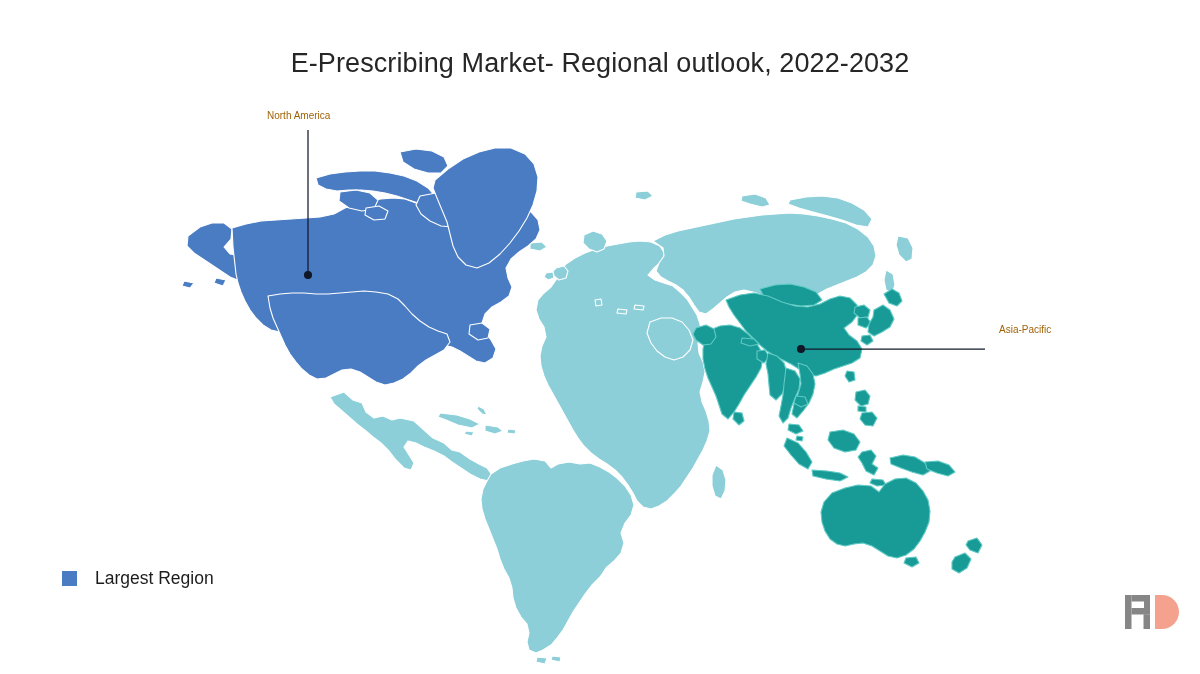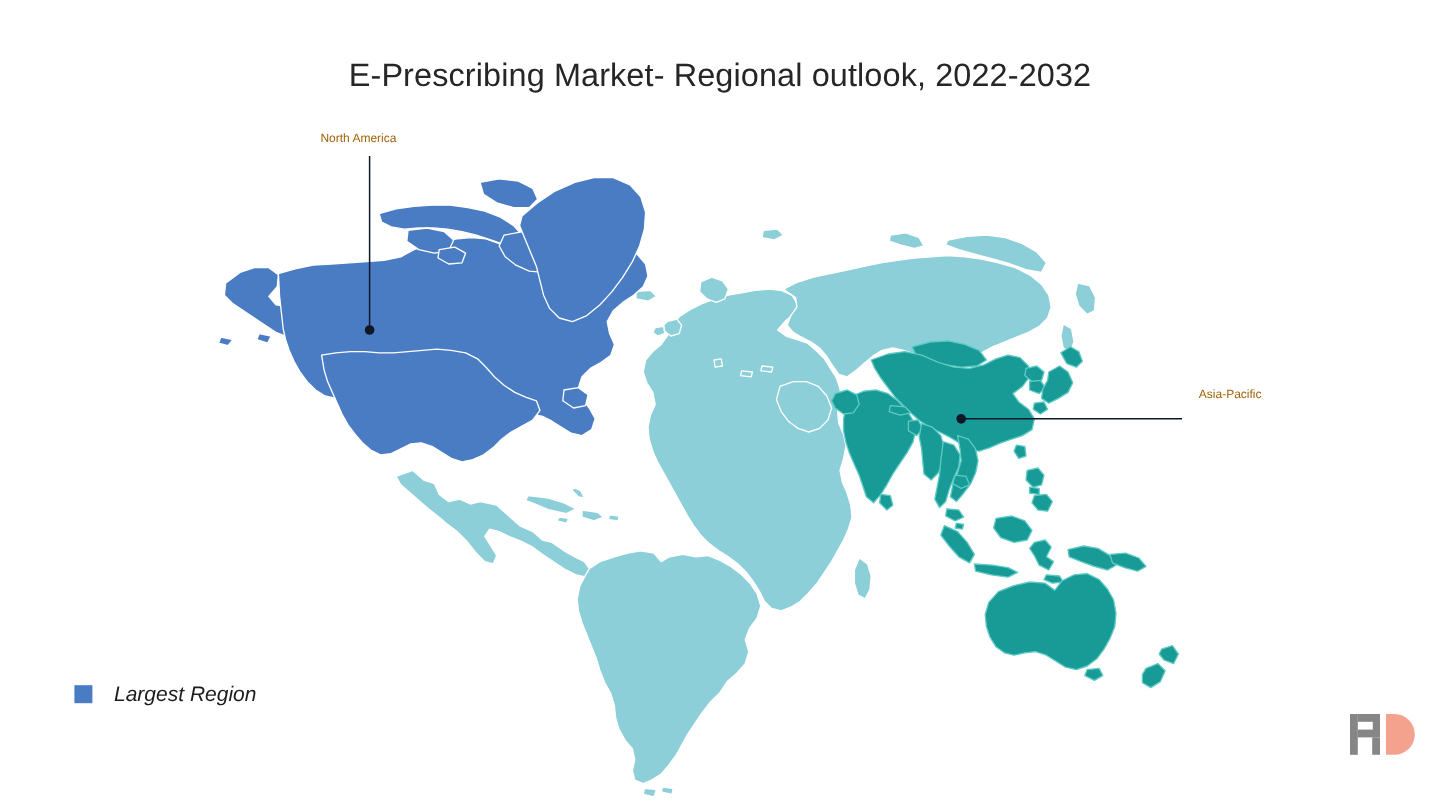--- a/index.html
+++ b/index.html
@@ -53,21 +53,20 @@
   }
   #legend {
     position: absolute;
     left: 62px;
     top: 563px;
   }
   .legend-row {
     display: flex;
     align-items: center;
     height: 30px;
-    font-style: italic;
   }
   .legend-swatch {
     width: 15px;
     height: 15px;
     flex: 0 0 auto;
   }
   .legend-text {
     margin-left: 18px;
     font-size: 17.5px;
     color: #1c1c1c;

